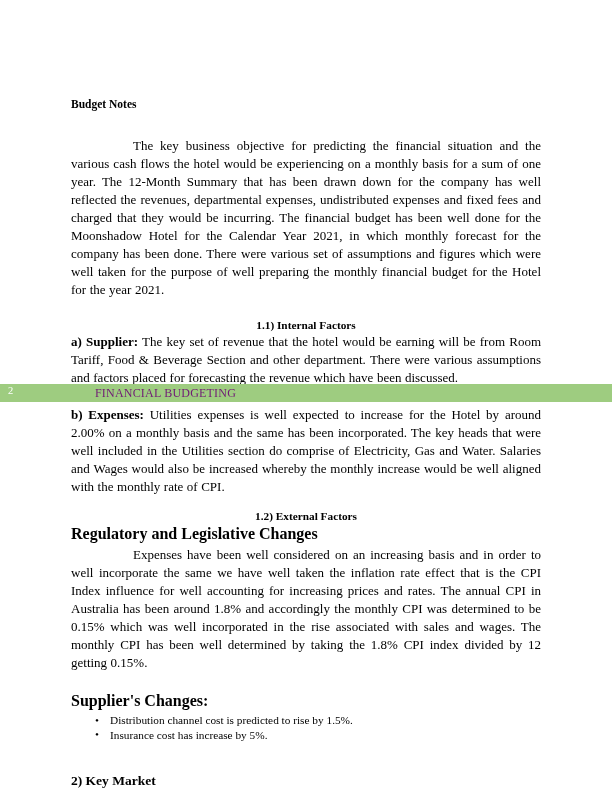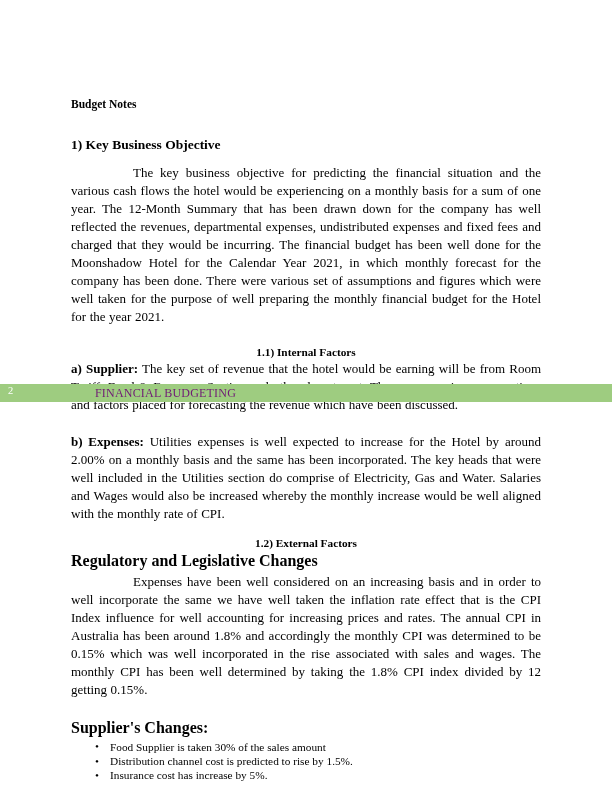--- a/index.html
+++ b/index.html
@@ -130,21 +130,20 @@
 <body>
 
 <div class="page">
 
   <div class="content">
 
     <div class="doc-title">Budget Notes</div>
 
     <div class="flow">
 
-      <h2 class="h-main">1) Key Business Objective</h2>
 
       <p class="body indent">The key business objective for predicting the financial situation and the various cash flows the hotel would be experiencing on a monthly basis for a sum of one year. The 12-Month Summary that has been drawn down for the company has well reflected the revenues, departmental expenses, undistributed expenses and fixed fees and charged that they would be incurring. The financial budget has been well done for the Moonshadow Hotel for the Calendar Year 2021, in which monthly forecast for the company has been done. There were various set of assumptions and figures which were well taken for the purpose of well preparing the monthly financial budget for the Hotel for the year 2021.</p>
 
       <div class="spacer-sm"></div>
 
       <h3 class="h-sub">1.1) Internal Factors</h3>
 
       <p class="body"><span class="lead">a) Supplier:</span><span> The key set of revenue that the hotel would be earning will be from Room Tariff, Food &amp; Beverage Section and other department. There were various assumptions and factors placed for forecasting the revenue which have been discussed.</span></p>
 
       <div class="spacer-sm"></div>
@@ -157,21 +156,20 @@
 
       <h3 class="h-sub2">Regulatory and Legislative Changes</h3>
 
       <p class="body indent">Expenses have been well considered on an increasing basis and in order to well incorporate the same we have well taken the inflation rate effect that is the CPI Index influence for well accounting for increasing prices and rates. The annual CPI in Australia has been around 1.8% and accordingly the monthly CPI was determined to be 0.15% which was well incorporated in the rise associated with sales and wages. The monthly CPI has been well determined by taking the 1.8% CPI index divided by 12 getting 0.15%.</p>
 
       <div class="spacer-sm"></div>
 
       <h3 class="h-sub2">Supplier's Changes:</h3>
 
       <ul class="bullets">
-        <li>Food Supplier is taken 30% of the sales amount</li>
         <li>Distribution channel cost is predicted to rise by 1.5%.</li>
         <li>Insurance cost has increase by 5%.</li>
       </ul>
 
       <div class="spacer-xl"></div>
 
       <h2 class="h-main">2) Key Market</h2>
 
       <h3 class="h-sub2">2.1 Target Market</h3>
 

